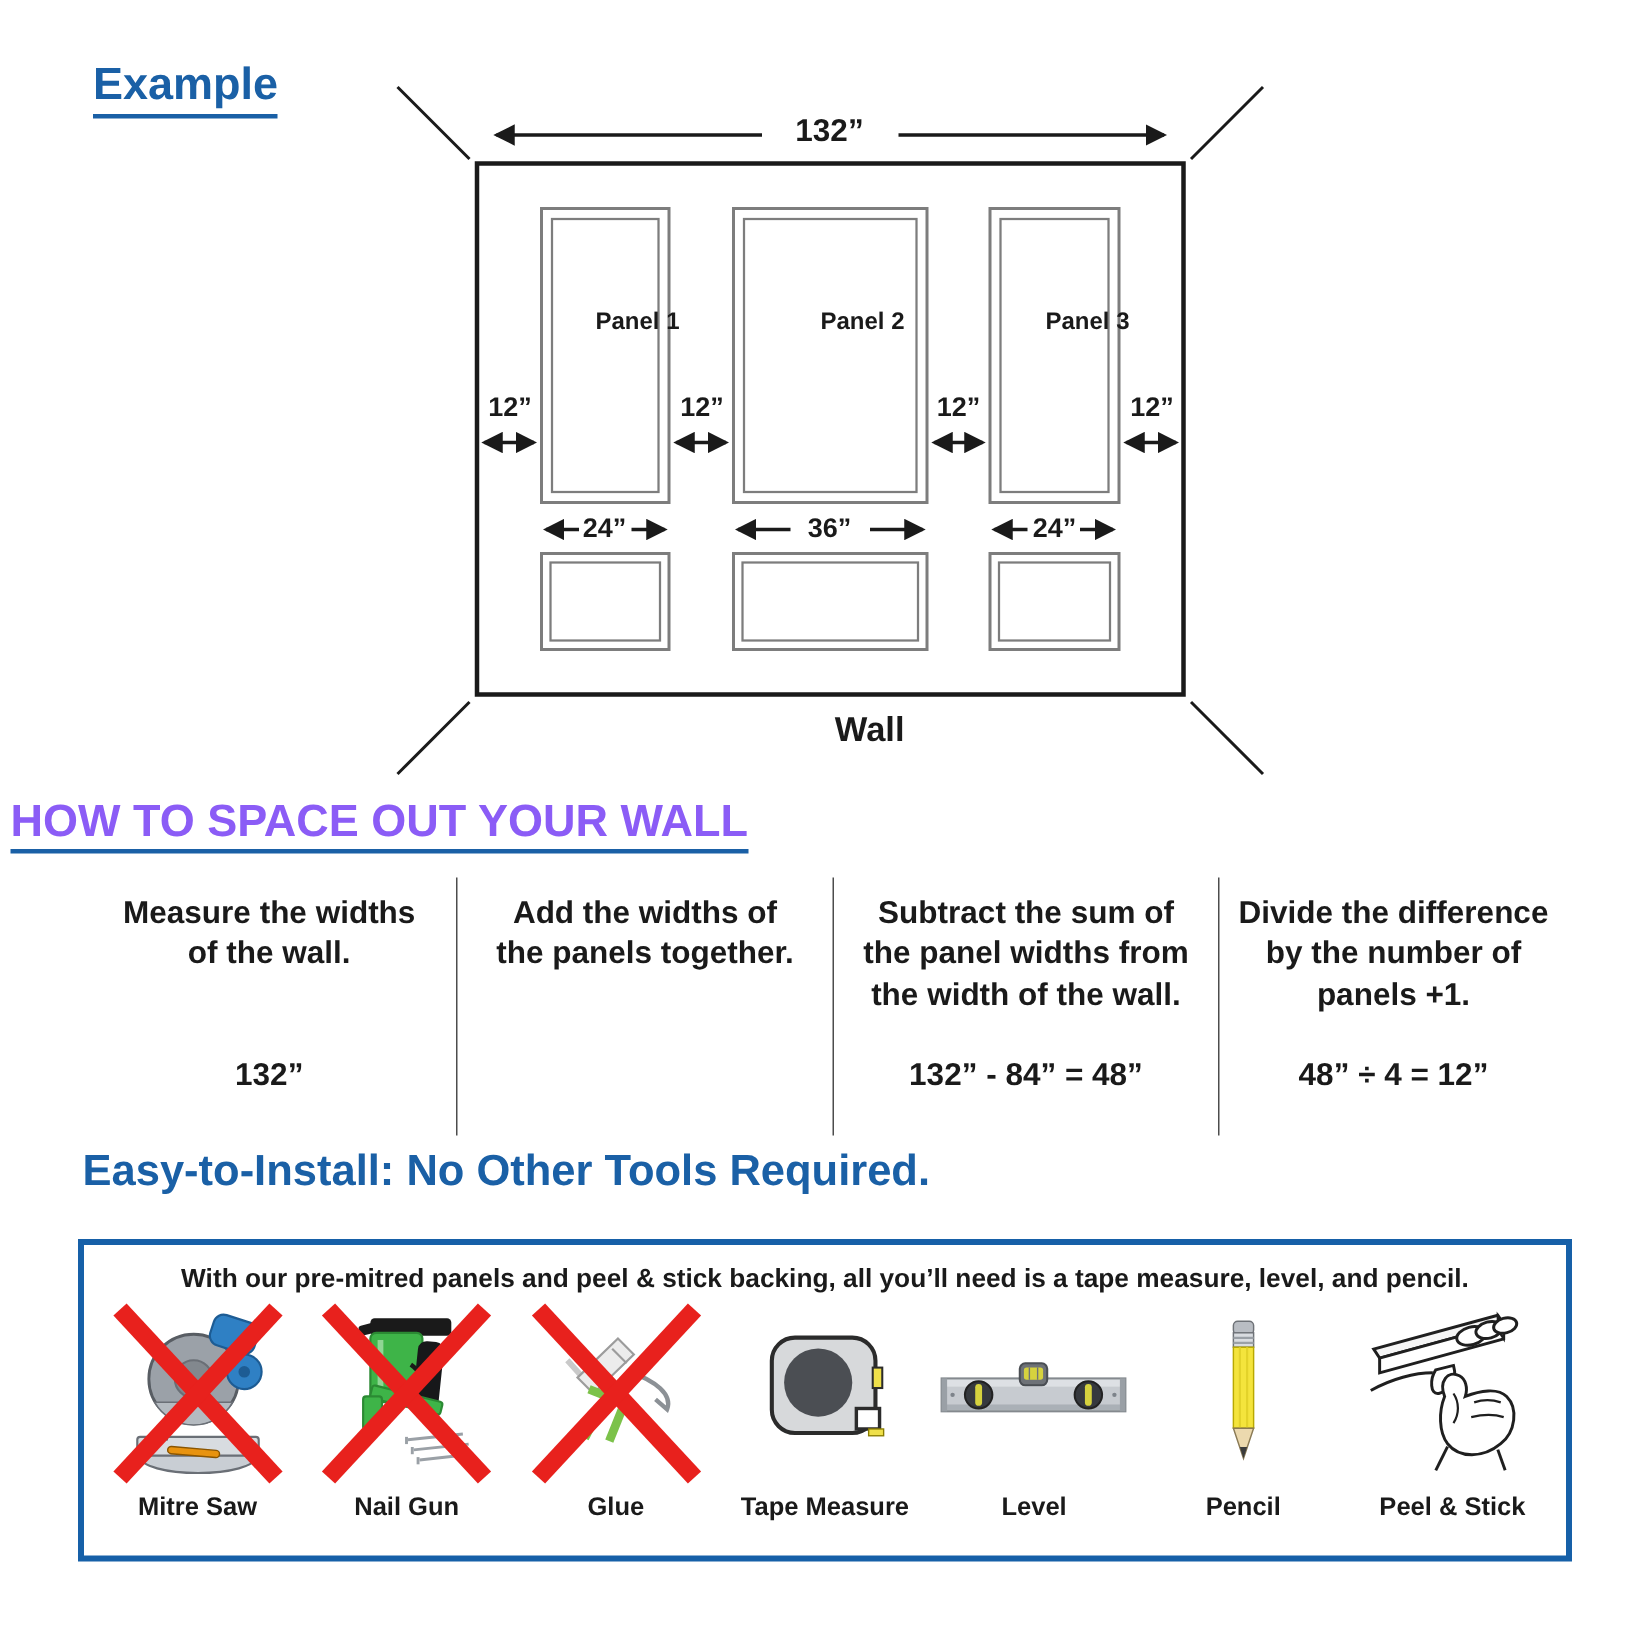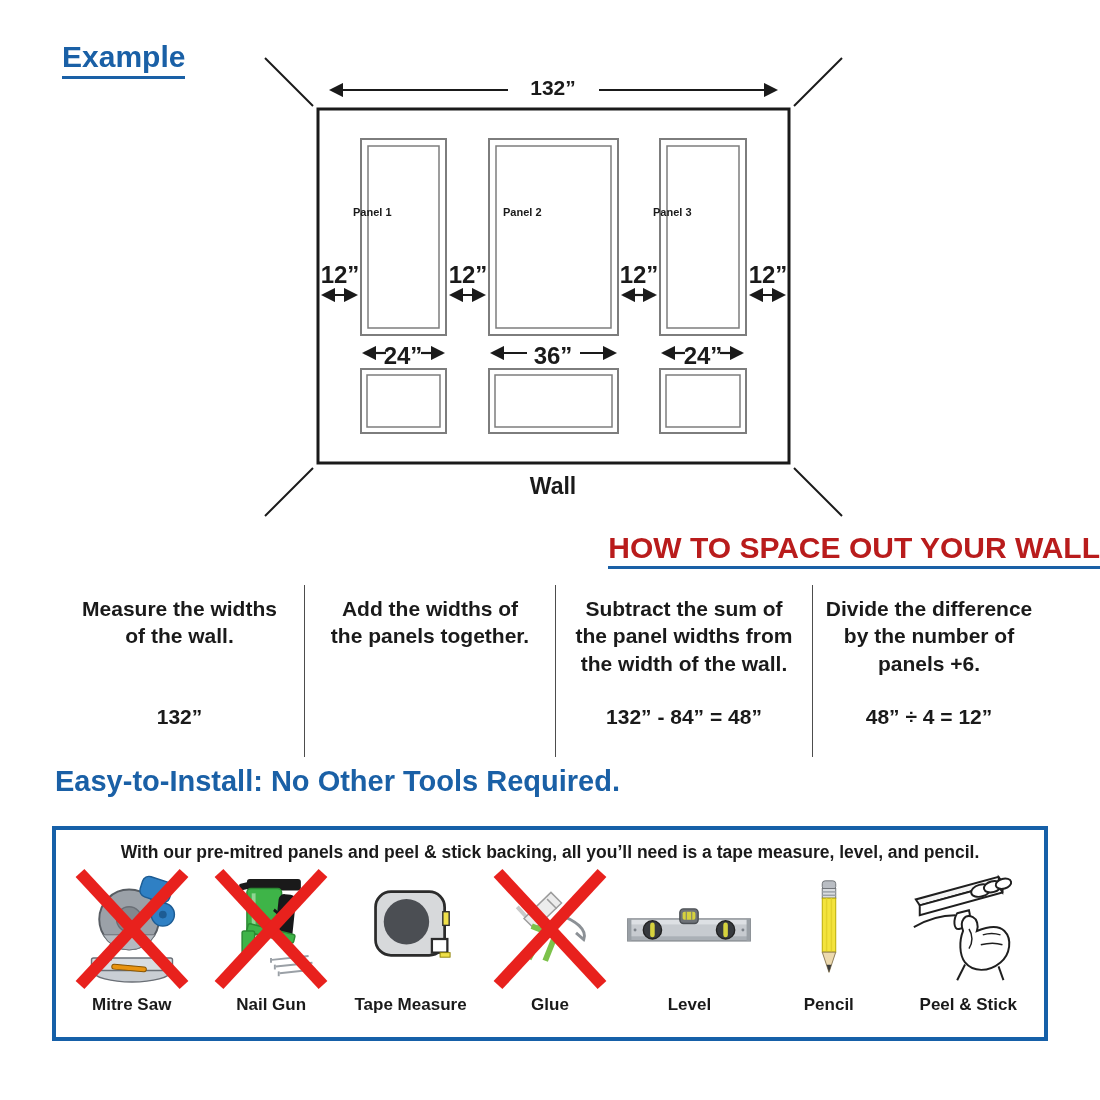--- a/index.html
+++ b/index.html
@@ -3,27 +3,27 @@
 <meta charset="utf-8">
 <style>
   html,body{margin:0;padding:0;background:#fff;}
   #page{position:relative;width:1100px;height:1100px;background:#fff;overflow:hidden;
         font-family:"Liberation Sans",sans-serif;color:#1a1a1a;}
   .abs{position:absolute;}
 
   
   #example-title{left:62px;top:40px;font-size:30px;font-weight:700;color:#1a60a6;}
   #example-title span{border-bottom:3px solid #1a60a6;padding-bottom:2px;display:inline-block;}
-  .dim-label{font-weight:700;font-size:24px;text-align:center;}
-  .panel-label{font-weight:700;font-size:11px;text-align:left;width:100px;}
+  .dim-label{font-weight:700;font-size:18px;text-align:center;}
+  .panel-label{font-weight:700;font-size:16px;text-align:right;width:100px;}
   #total-width-label{left:503px;top:76px;width:100px;font-size:21px;}
-  #wall-label{left:503px;top:473px;width:100px;font-size:23px;font-weight:700;text-align:center;}
+  #wall-label{left:503px;top:473px;width:100px;font-size:23px;font-weight:700;text-align:right;}
 
   
-  #howto-title{left:7px;top:531px;width:1093px;text-align:right;font-size:30px;font-weight:700;color:#b91c1c;}
+  #howto-title{left:7px;top:531px;width:1093px;text-align:left;font-size:30px;font-weight:700;color:#8b5cf6;}
   #howto-title span{border-bottom:3px solid #1a60a6;padding-bottom:1px;display:inline-block;}
   #steps{left:55px;top:585px;width:990px;height:172px;display:grid;
          grid-template-columns:249px 251px 257px 233px;}
   .step-col{position:relative;padding-top:10px;}
   .step-col + .step-col{border-left:1.5px solid #4d4d4d;}
   .step-instruction{font-size:21px;font-weight:700;line-height:1.3;text-align:center;
                     white-space:pre-line;padding:0 6px;}
   .step-formula{position:absolute;top:120px;left:0;width:100%;text-align:center;
                 font-size:21px;font-weight:700;}
 
@@ -128,21 +128,21 @@
     </div>
     <div class="step-col">
       <div class="step-instruction">Subtract the sum of
 the panel widths from
 the width of the wall.</div>
       <div class="step-formula">132” - 84” = 48”</div>
     </div>
     <div class="step-col">
       <div class="step-instruction">Divide the difference
 by the number of
-panels +6.</div>
+panels +1.</div>
       <div class="step-formula">48” ÷ 4 = 12”</div>
     </div>
   </div>
 
   <div class="abs" id="easy-title">Easy-to-Install: No Other Tools Required.</div>
 
   <div class="abs" id="tools-box">
     <div id="tools-caption">With our pre-mitred panels and peel &amp; stick backing, all you’ll need is a tape measure, level, and pencil.</div>
 
     <div id="tools-row">
@@ -192,50 +192,50 @@
           <svg class="x-mark" viewBox="0 0 128 128">
             <line x1="12" y1="8" x2="116" y2="120" stroke="#e8211d" stroke-width="12"></line>
             <line x1="116" y1="8" x2="12" y2="120" stroke="#e8211d" stroke-width="12"></line>
           </svg>
         </div>
         <div class="tool-label">Nail Gun</div>
       </div>
 
       <div class="tool-cell">
         <div class="tool-icon-wrap">
-          <svg width="100" height="104" viewBox="0 0 110 110">
-            <rect x="16" y="14" width="76" height="70" rx="17" fill="#d7d9db" stroke="#2b2b2b" stroke-width="3"></rect>
-            <rect x="90" y="36" width="7" height="15" fill="#efe04a" stroke="#2b2b2b" stroke-width="1.5"></rect>
-            <rect x="78" y="66" width="17" height="15" fill="#ffffff" stroke="#2b2b2b" stroke-width="2.5"></rect>
-            <rect x="87" y="81" width="11" height="5" fill="#efe04a" stroke="#8a7d00" stroke-width="1"></rect>
-            <circle cx="50" cy="47" r="25" fill="#4b4e53"></circle>
-          </svg>
-        </div>
-        <div class="tool-label">Tape Measure</div>
-      </div>
-
-      <div class="tool-cell">
-        <div class="tool-icon-wrap">
           <svg width="106" height="112" viewBox="0 0 110 110">
             <line x1="30" y1="42" x2="21" y2="32" stroke="#c9c9c9" stroke-width="4"></line>
             <polygon points="28,44 56,17 67,28 39,55" fill="#ececec" stroke="#9c9c9c" stroke-width="1.5"></polygon>
             <line x1="52" y1="24" x2="62" y2="34" stroke="#9c9c9c" stroke-width="1.5"></line>
             <g stroke="#7cc24a" stroke-width="6" fill="none">
               <path d="M36,52 L66,64"></path>
               <path d="M47,59 L33,86"></path>
               <path d="M60,63 L50,88"></path>
             </g>
             <path d="M64,40 C82,46 94,56 90,66 L82,59" stroke="#8c9196" stroke-width="3" fill="none"></path>
           </svg>
           <svg class="x-mark" viewBox="0 0 128 128">
             <line x1="12" y1="8" x2="116" y2="120" stroke="#e8211d" stroke-width="12"></line>
             <line x1="116" y1="8" x2="12" y2="120" stroke="#e8211d" stroke-width="12"></line>
           </svg>
         </div>
         <div class="tool-label">Glue</div>
+      </div>
+
+      <div class="tool-cell">
+        <div class="tool-icon-wrap">
+          <svg width="100" height="104" viewBox="0 0 110 110">
+            <rect x="16" y="14" width="76" height="70" rx="17" fill="#d7d9db" stroke="#2b2b2b" stroke-width="3"></rect>
+            <rect x="90" y="36" width="7" height="15" fill="#efe04a" stroke="#2b2b2b" stroke-width="1.5"></rect>
+            <rect x="78" y="66" width="17" height="15" fill="#ffffff" stroke="#2b2b2b" stroke-width="2.5"></rect>
+            <rect x="87" y="81" width="11" height="5" fill="#efe04a" stroke="#8a7d00" stroke-width="1"></rect>
+            <circle cx="50" cy="47" r="25" fill="#4b4e53"></circle>
+          </svg>
+        </div>
+        <div class="tool-label">Tape Measure</div>
       </div>
 
       <div class="tool-cell">
         <div class="tool-icon-wrap">
           <svg width="136" height="70" viewBox="0 0 140 70">
             <rect x="3" y="24" width="134" height="24" fill="#c7cbd0" stroke="#84898e" stroke-width="1.5"></rect>
             <rect x="4" y="25" width="132" height="5" fill="#dde0e4"></rect>
             <rect x="4" y="43" width="132" height="4" fill="#aab0b6"></rect>
             <rect x="3" y="24" width="4" height="24" fill="#9aa0a6"></rect>
             <rect x="133" y="24" width="4" height="24" fill="#9aa0a6"></rect>

